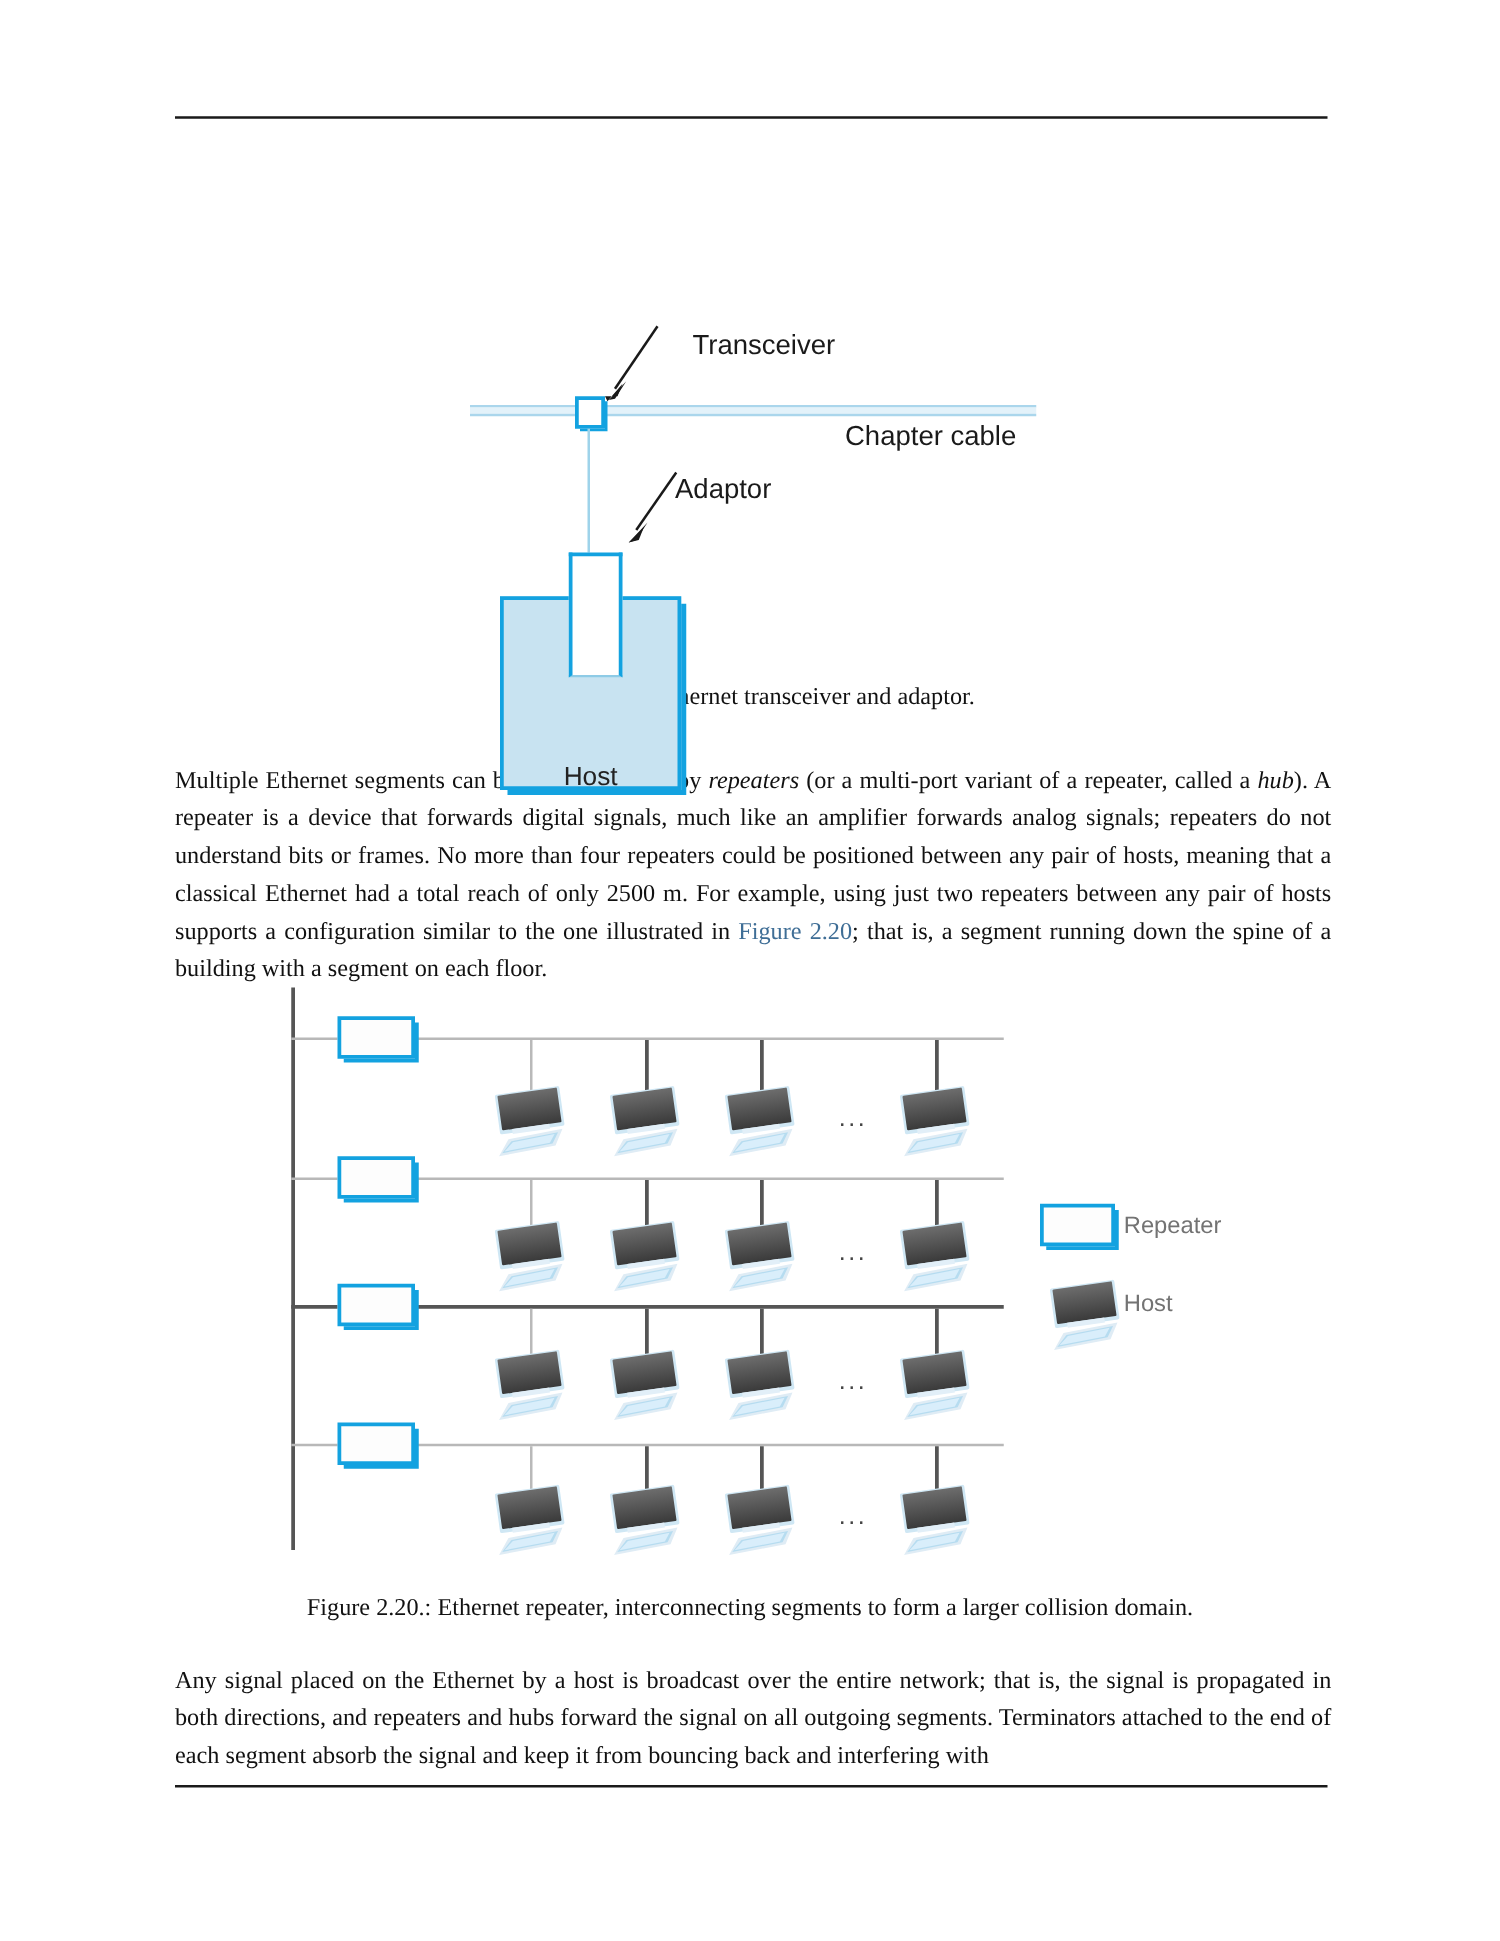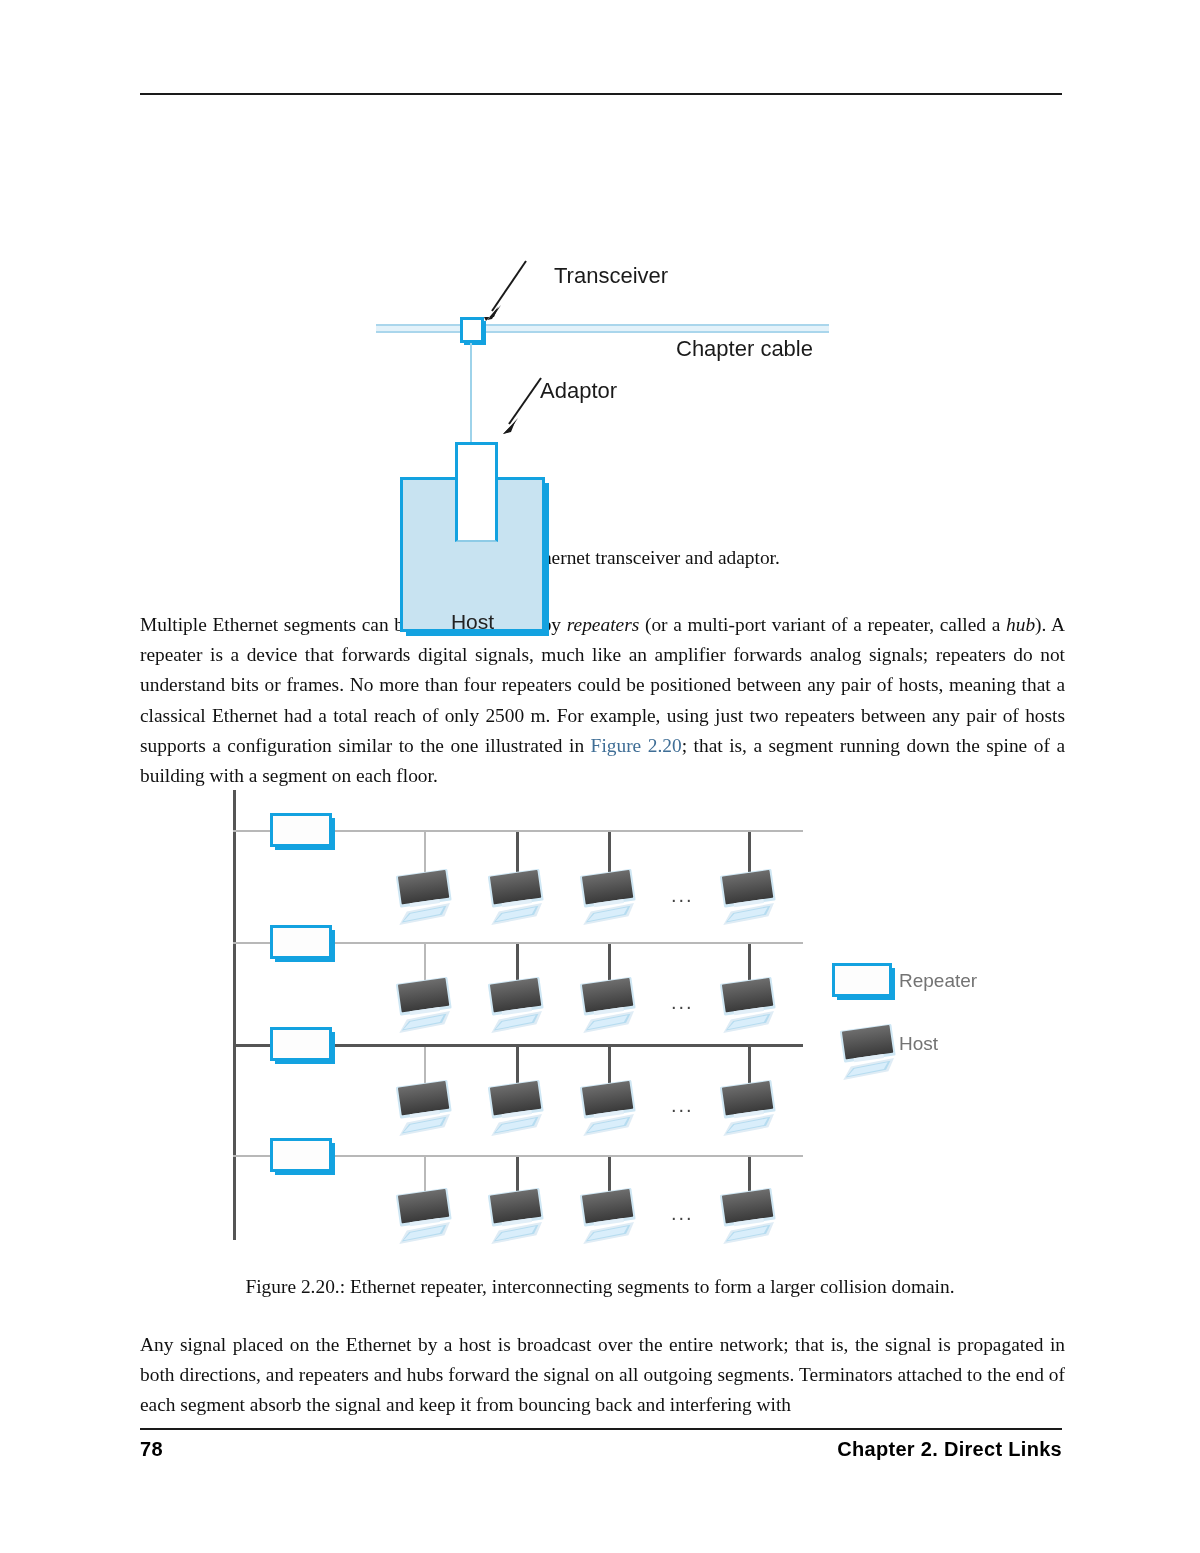--- a/index.html
+++ b/index.html
@@ -703,18 +703,14 @@
         </defs>
     </svg>
   </div>
   <div class="legend-label legend-label-host">Host</div>
 
   <div class="caption" style="top:1276px;">Figure 2.20.: Ethernet repeater, interconnecting segments to form a larger collision domain.</div>
 
   <div class="para" style="top:1330px;">Any signal placed on the Ethernet by a host is broadcast over the entire network; that is, the signal is propagated in both directions, and repeaters and hubs forward the signal on all outgoing segments. Terminators attached to the end of each segment absorb the signal and keep it from bouncing back and interfering with</div>
 
   <div class="rule rule-bottom"></div>
-  <div class="footer">
-    <span>78</span>
-    <span>Chapter 2.  Direct Links</span>
-  </div>
 
 </div>
 
 </body></html>

